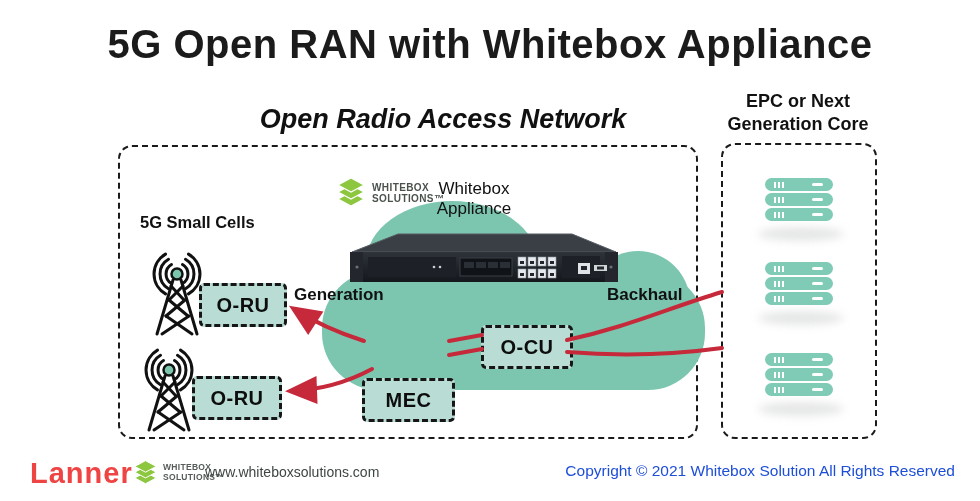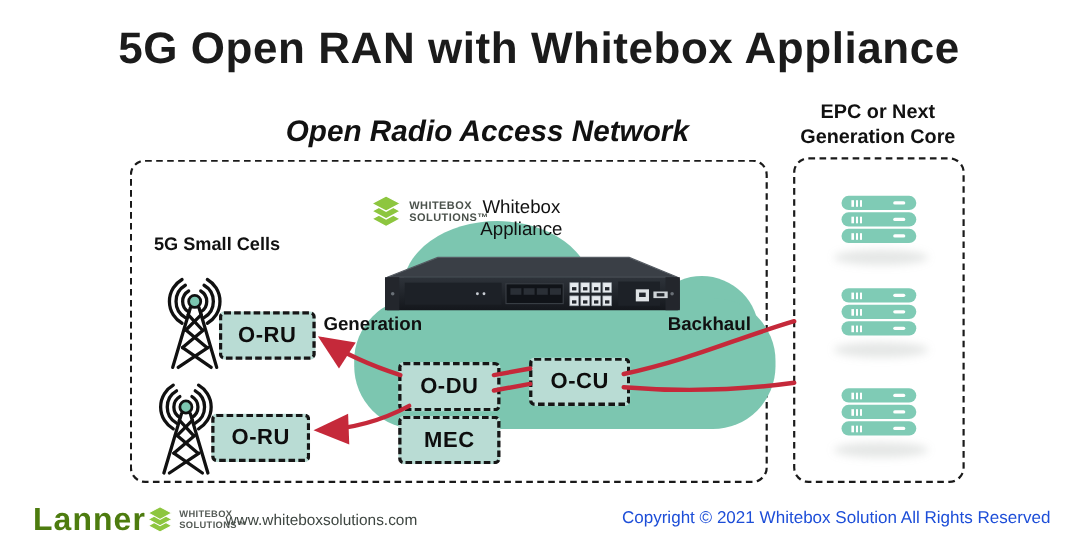--- a/index.html
+++ b/index.html
@@ -51,21 +51,21 @@
 
   .server{position:absolute;width:68px;height:13px;background:#7fcbb5;
           border-radius:6.5px;z-index:3;left:765px;}
   .server::before{content:"";position:absolute;left:9px;top:3.5px;width:10px;height:6px;
           background:repeating-linear-gradient(90deg,#fff 0 2px,transparent 2px 4px);}
   .server::after{content:"";position:absolute;right:10px;top:5px;width:11px;height:3px;
           background:#fff;border-radius:1.5px;}
   .srv-shadow{position:absolute;left:758px;width:86px;height:14px;z-index:2;
           background:rgba(110,122,118,.18);border-radius:50%;filter:blur(4px);}
 
-  .footer-lanner{left:30px;top:457px;font-size:29px;font-weight:700;color:#4d7c0f;
+  .footer-lanner{left:30px;top:457px;font-size:29px;font-weight:700;color:#ef4444;
                  letter-spacing:1px;}
   .footer-wb{left:133px;top:459px;display:flex;align-items:center;}
   .footer-wb-text{margin-left:5px;font-size:8.5px;font-weight:700;color:#565c57;
                   letter-spacing:.3px;line-height:1.15;}
   .footer-site{left:205px;top:464px;font-size:14px;color:#3e4641;}
   .footer-copy{right:25px;top:462px;font-size:15.5px;color:#1d4ed8;text-align:right;}
 </style>
 </head>
 <body>
 
@@ -187,21 +187,20 @@
       <path d="M32,50 L51,66"></path>
         <path d="M48,50 L29,66"></path>
       <path d="M29,66 L55,84"></path>
         <path d="M52,66 L25,84"></path>
     </g>
     <circle cx="40" cy="24" r="5.5" fill="#7cc6b0" stroke="#111" stroke-width="2.5"></circle>
   </svg>
 
   <div class="abs node node-oru1">O-RU</div>
   <div class="abs node node-oru2">O-RU</div>
-  <div class="abs node node-odu">O-DU</div>
   <div class="abs node node-ocu">O-CU</div>
   <div class="abs node node-mec">MEC</div>
 
   <div class="abs haul-label fronthaul">Generation</div>
   <div class="abs haul-label backhaul">Backhaul</div>
 
   <div class="server" style="top:178px"></div>
   <div class="server" style="top:193px"></div>
   <div class="server" style="top:208px"></div>
   <div class="srv-shadow" style="top:227px"></div>

